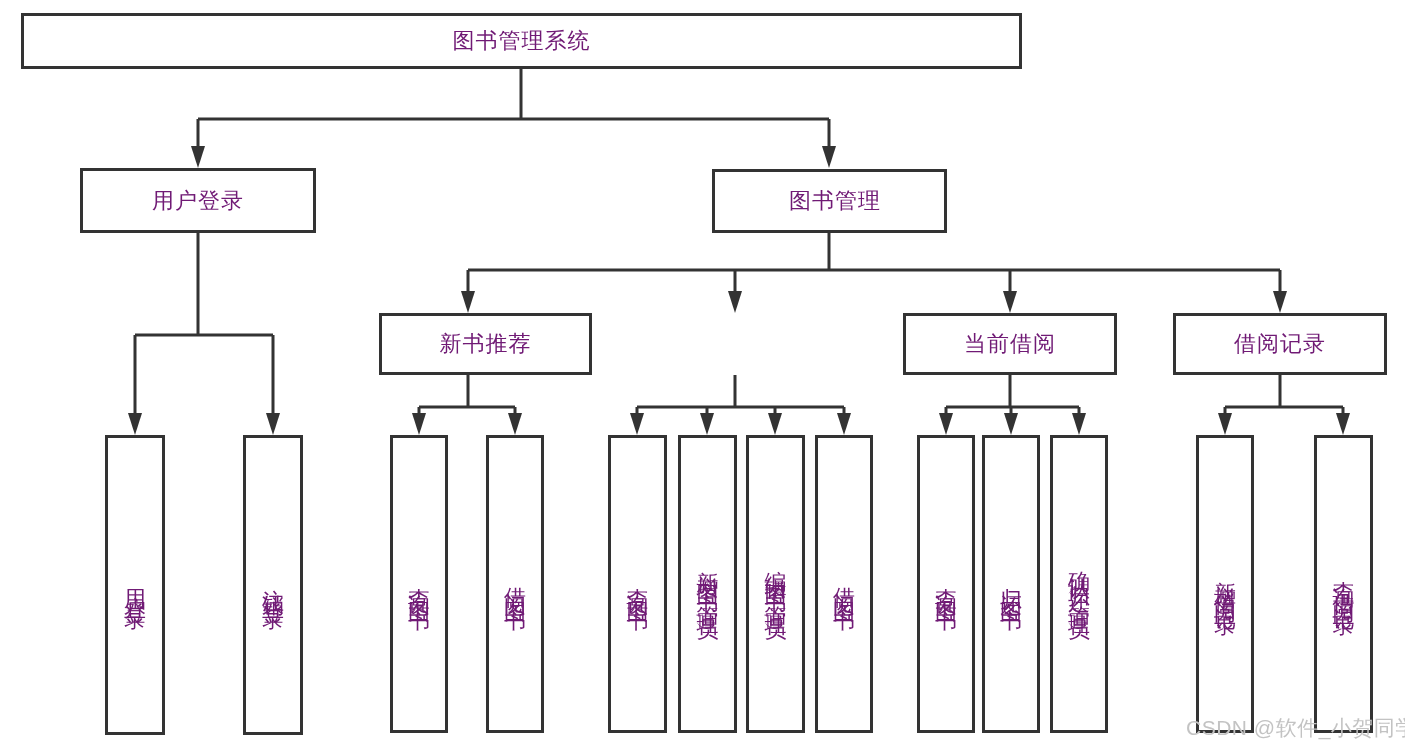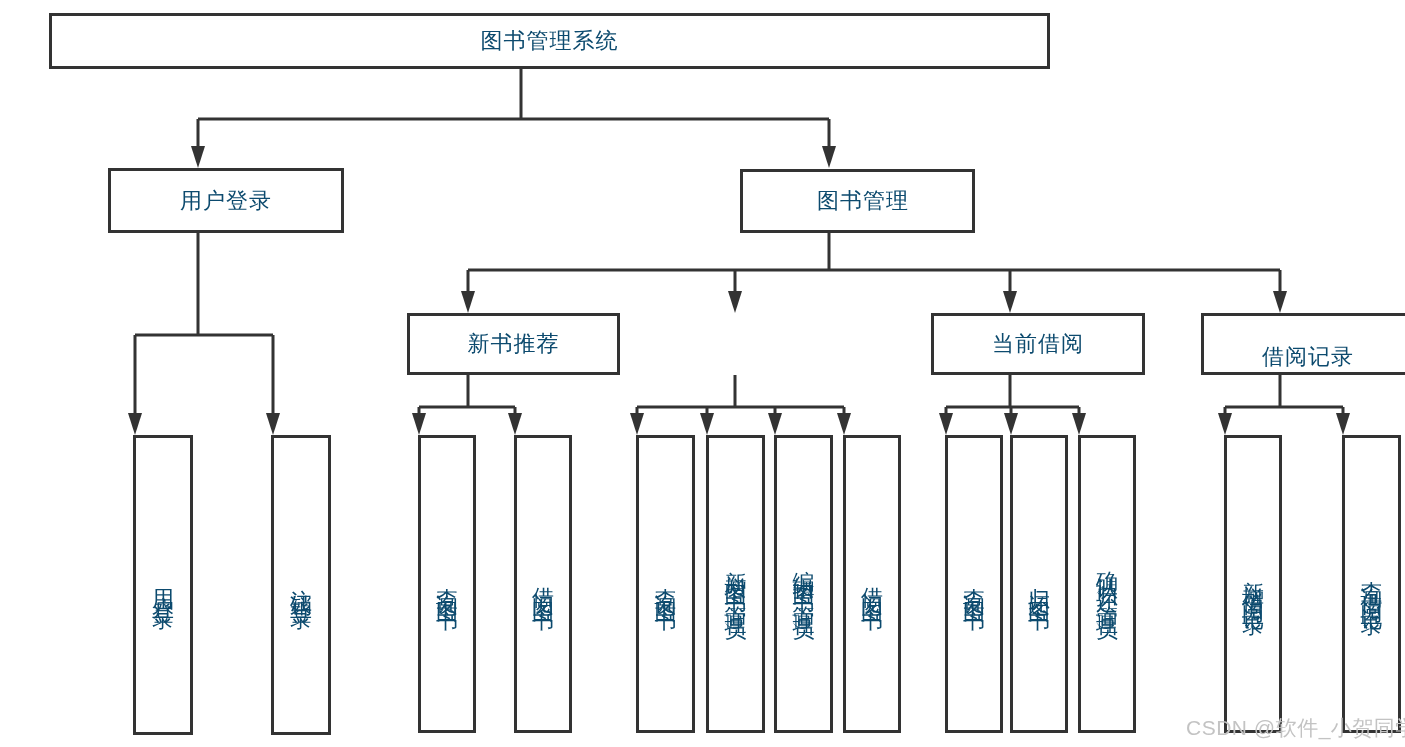--- a/index.html
+++ b/index.html
@@ -13,22 +13,21 @@
   #canvas { position: absolute; left: 0; top: 0; width: 1405px; height: 747px; }
   svg.connectors { position: absolute; left: 0; top: 0; }
   .node {
     position: absolute;
     box-sizing: border-box;
     background: #ffffff;
     border: 3px solid #333333;
     display: flex;
     align-items: center;
     justify-content: center;
-    color: #0c4a6e;
-    margin-left: 28px;
+    color: #701a75;
   }
   .hbox { font-size: 22px; letter-spacing: 1px; }
   .vbox span {
     writing-mode: vertical-rl;
     text-orientation: mixed;
     font-size: 22px;
     letter-spacing: 7px;
     line-height: 1;
     white-space: nowrap;
   }
@@ -100,21 +99,21 @@
   <div class="node hbox" style="left:712px; top:169px; width:235px; height:64px;padding-left:11px;">
     <span>图书管理</span>
   </div>
 
   <div class="node hbox" style="left:379px; top:313px; width:213px; height:62px;">
     <span>新书推荐</span>
   </div>
   <div class="node hbox" style="left:903px; top:313px; width:214px; height:62px;align-items:center;">
     <span>当前借阅</span>
   </div>
-  <div class="node hbox" style="left:1173px; top:313px; width:214px; height:62px;align-items:flex-end;">
+  <div class="node hbox" style="left:1173px; top:313px; width:214px; height:62px;">
     <span>借阅记录</span>
   </div>
 
   <div class="node vbox" style="left:105px; top:435px; width:60px; height:300px;">
     <span>用户登录</span>
   </div>
   <div class="node vbox" style="left:243px; top:435px; width:60px; height:300px;">
     <span>注销登录</span>
   </div>
 

